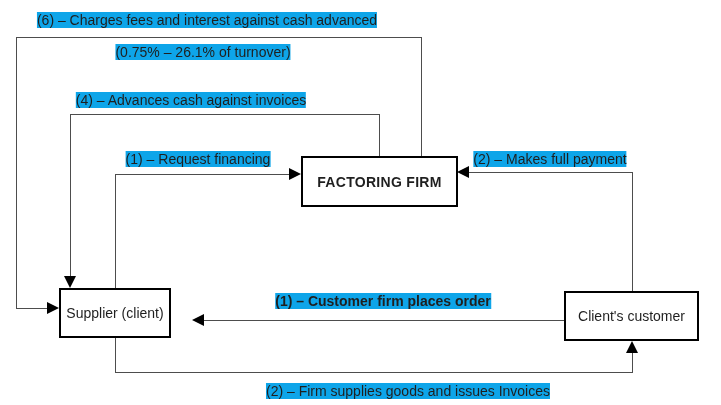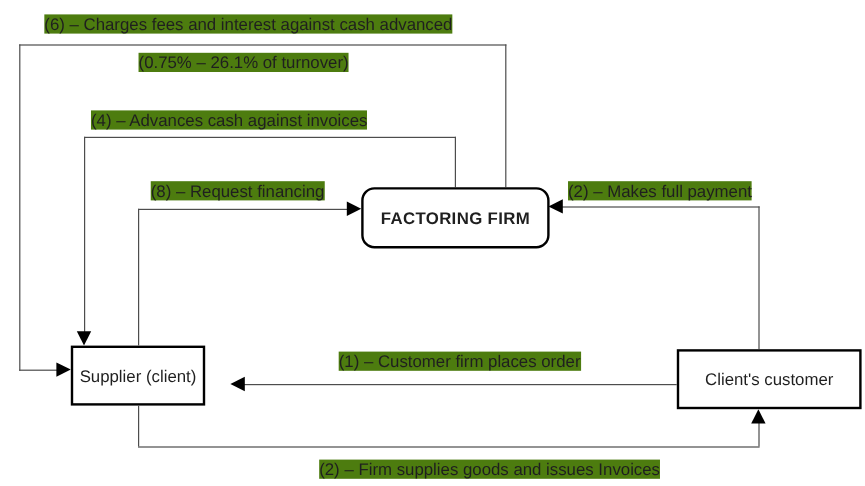--- a/index.html
+++ b/index.html
@@ -20,21 +20,21 @@
     position: absolute;
     border: 2px solid #000000;
     background: #ffffff;
     display: flex;
     align-items: center;
     justify-content: center;
     font-size: 14px;
     box-sizing: border-box;
     z-index: 3;
   }
-  .node.bold { font-weight: bold; letter-spacing: 0.3px; border-radius: 11px; }
+  .node.bold { font-weight: bold; letter-spacing: 0.3px; }
   .seg {
     position: absolute;
     background: #4d4d4d;
     z-index: 1;
   }
   .arrow {
     position: absolute;
     width: 0;
     height: 0;
     z-index: 2;
@@ -57,21 +57,21 @@
   .arrow.up {
     border-left: 6px solid transparent;
     border-right: 6px solid transparent;
     border-bottom: 12px solid #000000;
   }
   .lbl {
     position: absolute;
     font-size: 14px;
     white-space: nowrap;
     transform: translateX(-50%);
-    background: #4d7c0f;
+    background: #0ea5e9;
     z-index: 4;
     line-height: 16px;
   }
 </style>
 </head>
 <body>
 
 <div id="canvas">
 
   <div class="seg" style="left:421px; top:37px; width:1px; height:119px;"></div>
@@ -96,23 +96,23 @@
   <div class="seg" style="left:203px; top:320px; width:361px; height:1px;"></div>
   <div class="arrow left" style="left:192px; top:314px;"></div>
 
   <div class="seg" style="left:115px; top:338px; width:1px; height:34px;"></div>
   <div class="seg" style="left:115px; top:372px; width:518px; height:1px;"></div>
   <div class="seg" style="left:632px; top:351px; width:1px; height:21px;"></div>
   <div class="arrow up" style="left:626px; top:341px;"></div>
 
   <div class="node bold" style="left:301px; top:156px; width:157px; height:51px;">FACTORING FIRM</div>
   <div class="node" style="left:59px; top:288px; width:112px; height:50px;">Supplier (client)</div>
-  <div class="node" style="left:564px; top:291px; width:154px; height:50px;">Client's customer</div>
+  <div class="node" style="left:564px; top:291px; width:135px; height:50px;">Client's customer</div>
 
   <div class="lbl" style="left:207px; top:12px;">(6) – Charges fees and interest against cash advanced</div>
   <div class="lbl" style="left:203px; top:44px;">(0.75% – 26.1% of turnover)</div>
   <div class="lbl" style="left:191px; top:92px;">(4) – Advances cash against invoices</div>
-  <div class="lbl" style="left:198px; top:151px;">(8) – Request financing</div>
+  <div class="lbl" style="left:198px; top:151px;">(1) – Request financing</div>
   <div class="lbl" style="left:550px; top:151px;">(2) – Makes full payment</div>
-  <div class="lbl" style="left:383px; top:293px;">(1) – Customer firm places order</div>
+  <div class="lbl" style="left:383px; top:293px;font-weight:bold;">(1) – Customer firm places order</div>
   <div class="lbl" style="left:408px; top:383px;">(2) – Firm supplies goods and issues Invoices</div>
 
 </div>
 
 </body></html>

